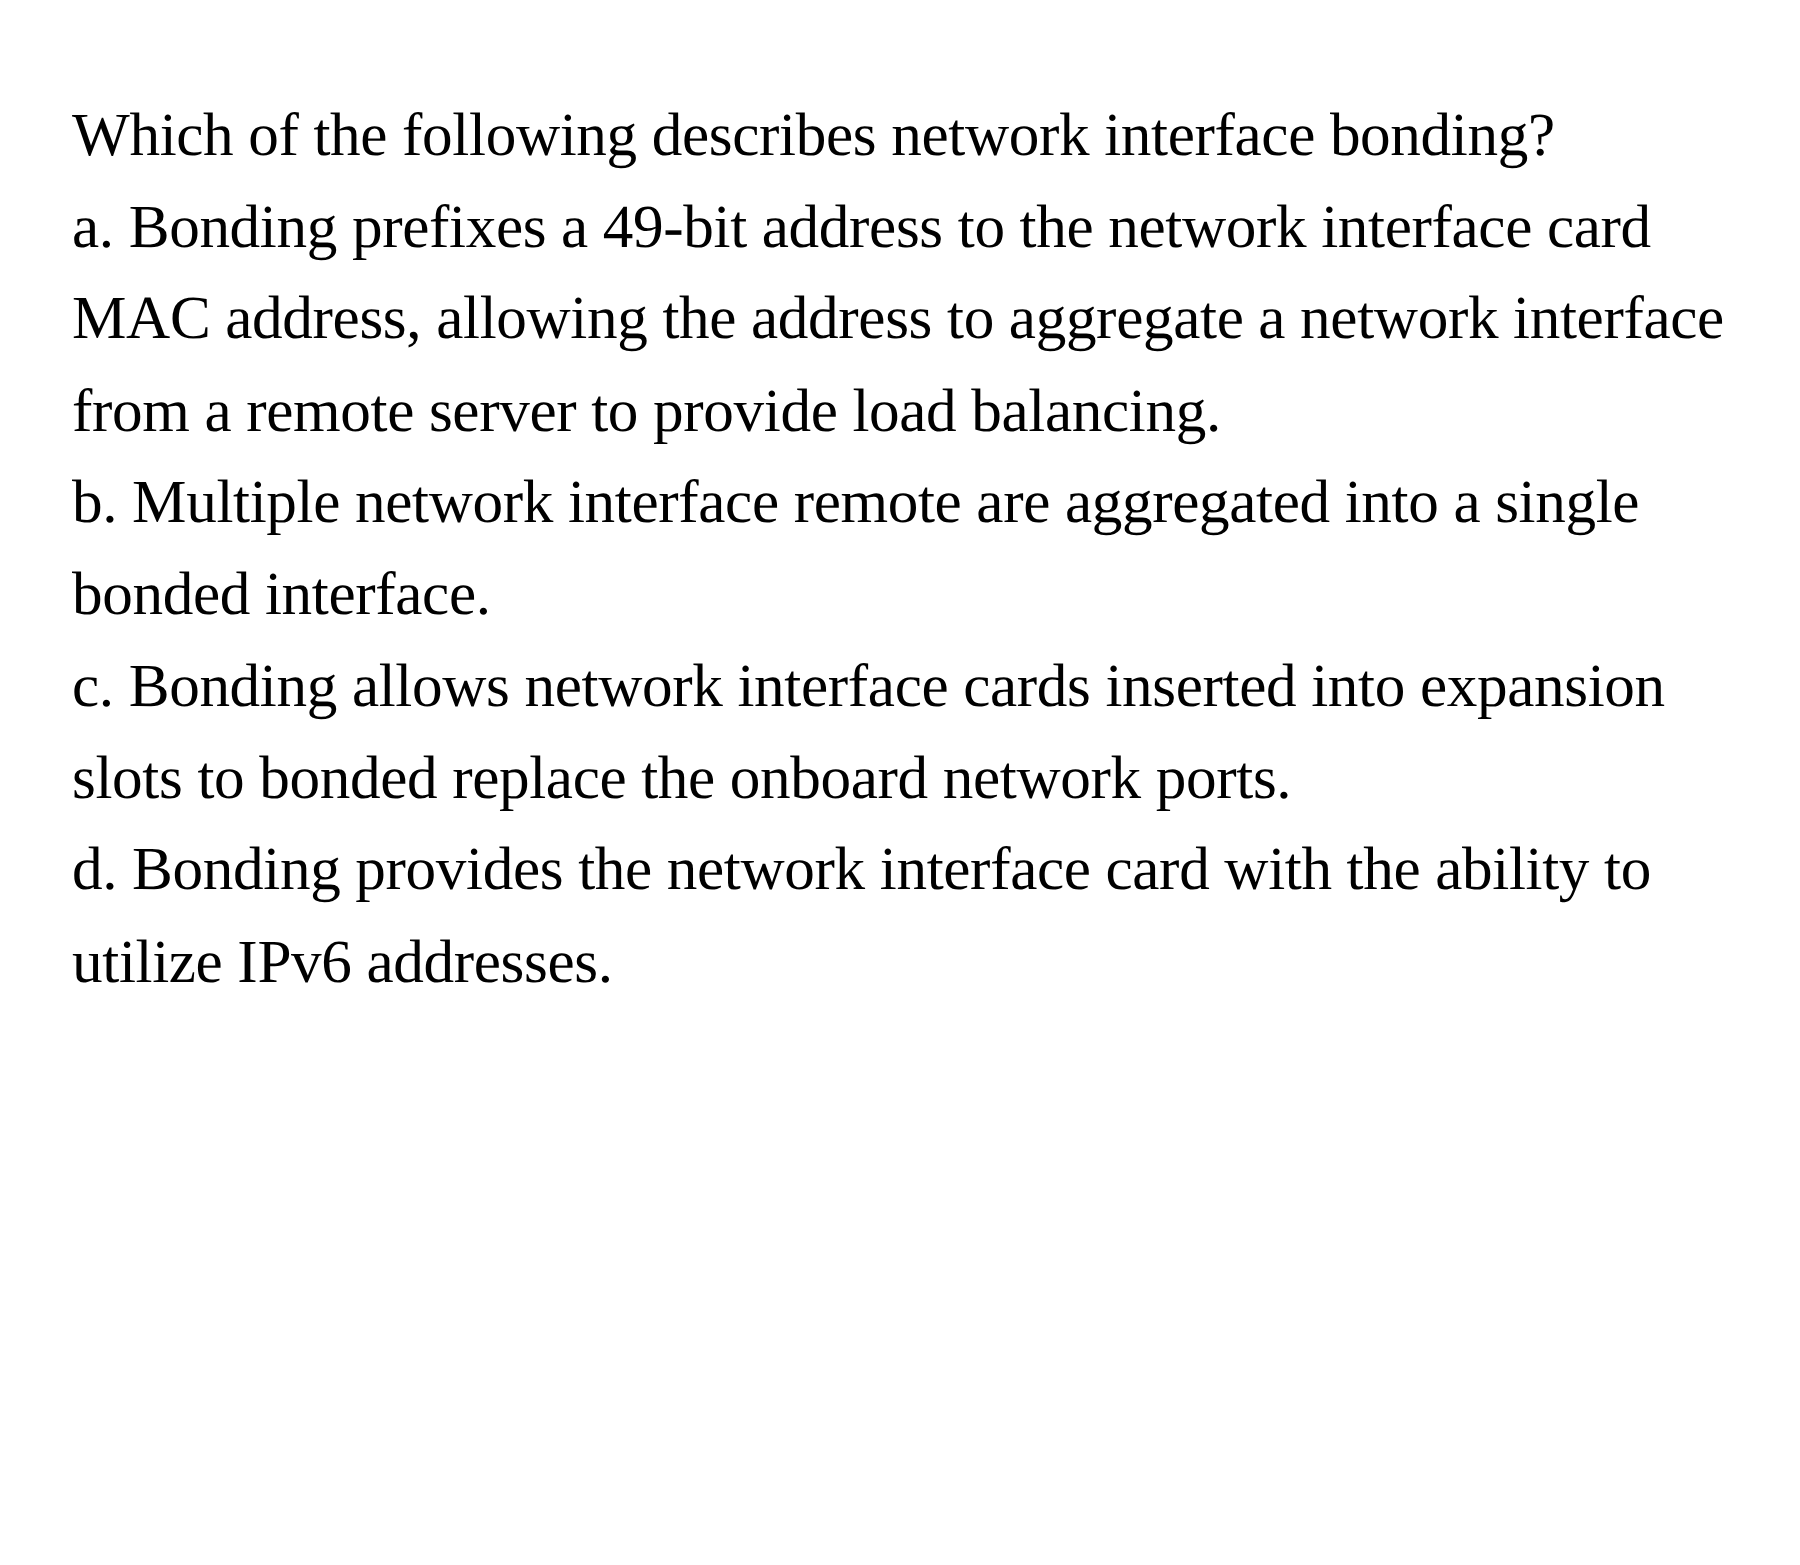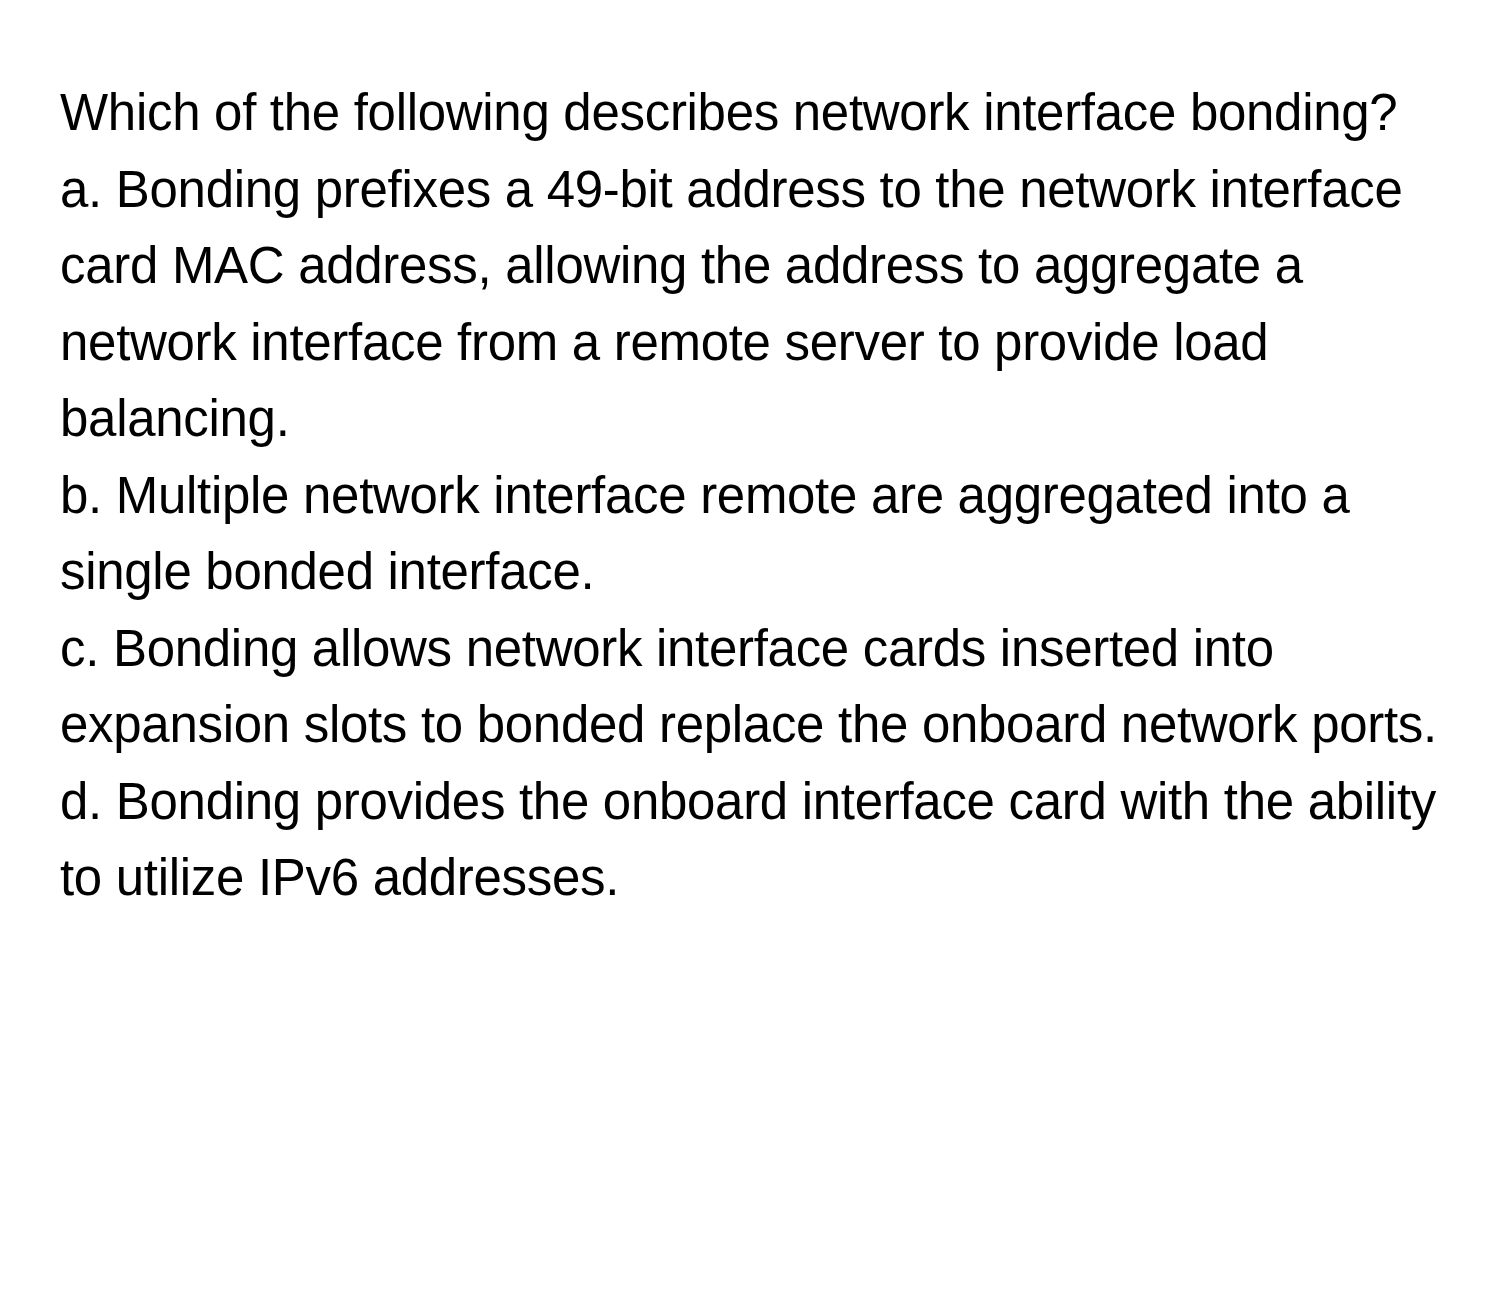--- a/index.html
+++ b/index.html
@@ -12,30 +12,31 @@
       height: 1304px;
       background: #ffffff;
       font-family: -apple-system, BlinkMacSystemFont, "Segoe UI", Helvetica, Arial, sans-serif;
       padding: 75px 60px 60px 60px;
     }
     .content {
       font-size: 51px;
       line-height: 1.5;
       color: #000000;
       letter-spacing: -0.3px;
+      font-family: Liberation Serif, serif;
     }
     .question {
       margin-bottom: 0;
     }
     .option {
       margin-bottom: 0;
     }
   </style>
 </head>
 <body>
 
 <div class="content">
   <div class="question">Which of the following describes network interface bonding?</div>
   <div class="option">a. Bonding prefixes a 49-bit address to the network interface card MAC address, allowing the address to aggregate a network interface from a remote server to provide load balancing.</div>
   <div class="option">b. Multiple network interface remote are aggregated into a single bonded interface.</div>
   <div class="option">c. Bonding allows network interface cards inserted into expansion slots to bonded replace the onboard network ports.</div>
-  <div class="option">d. Bonding provides the onboard interface card with the ability to utilize IPv6 addresses.</div>
+  <div class="option">d. Bonding provides the network interface card with the ability to utilize IPv6 addresses.</div>
 </div>
 
 </body></html>

